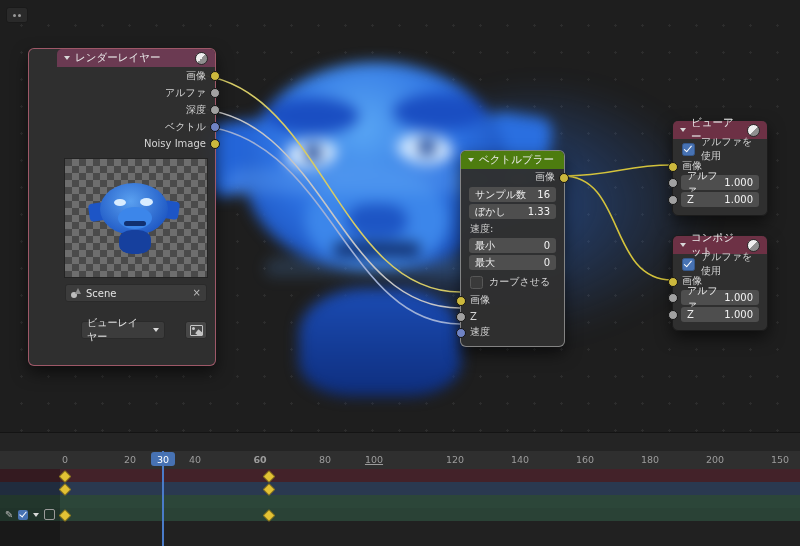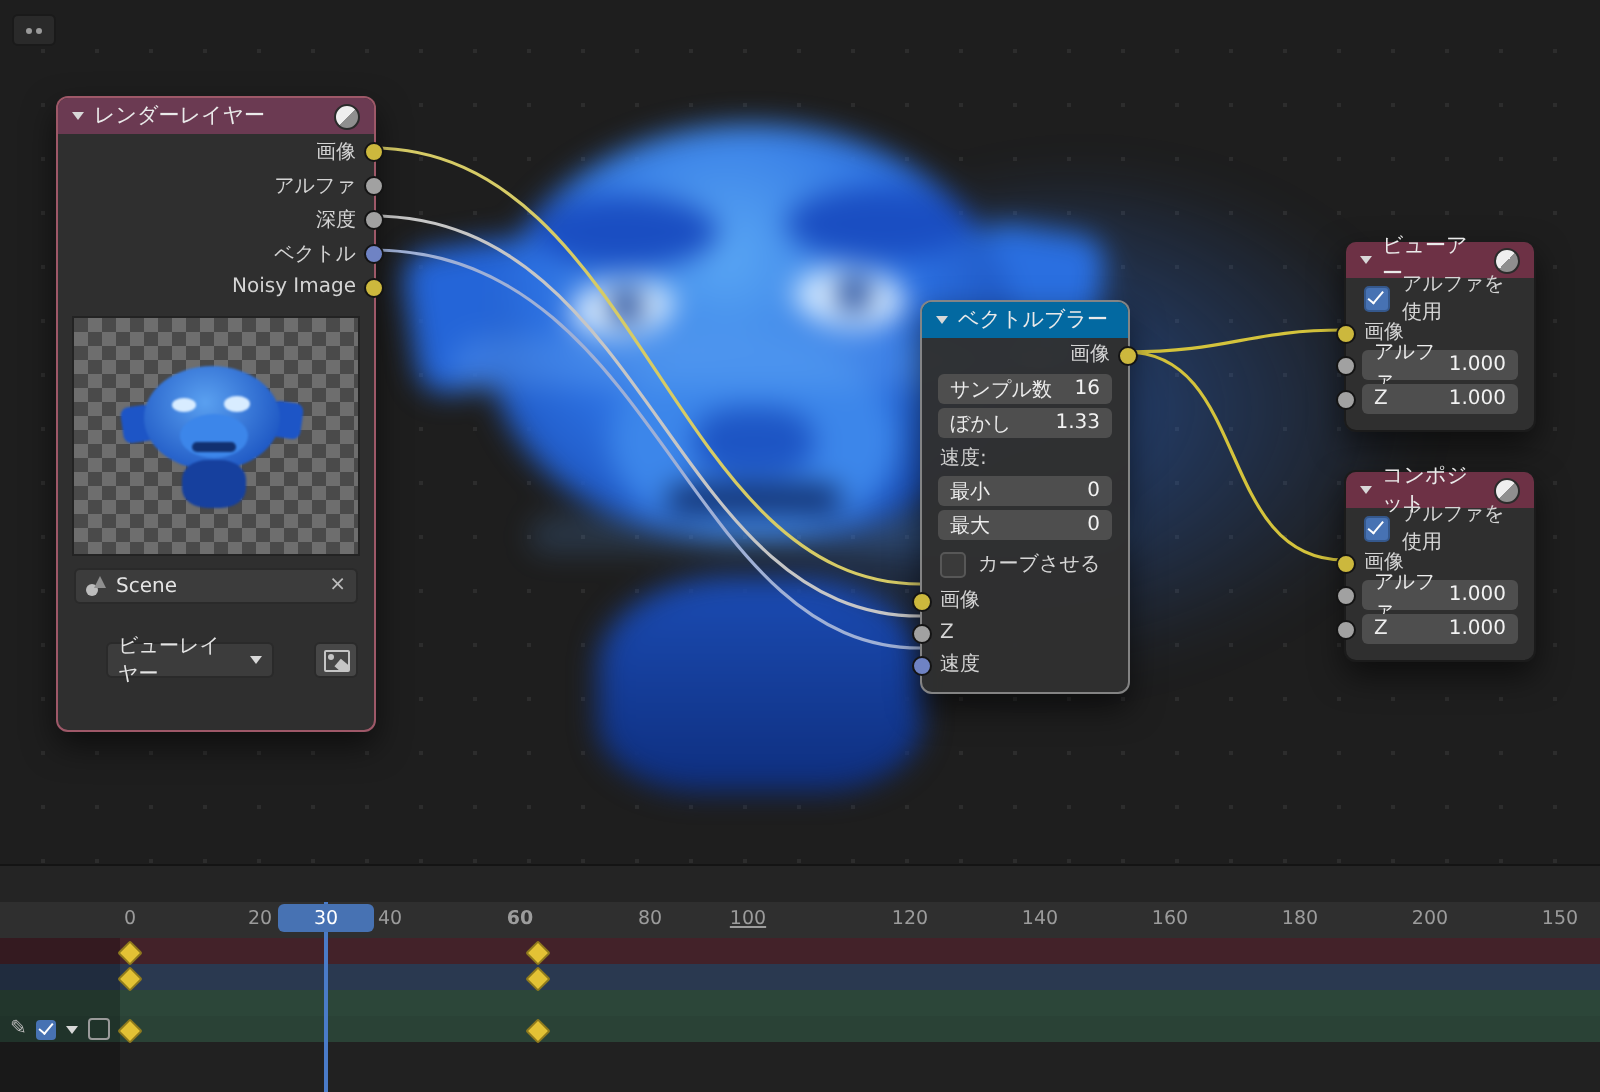--- a/index.html
+++ b/index.html
@@ -49,26 +49,26 @@
     background:rgba(90,160,250,.18);transform:skewX(-10deg);}
   
   .links{position:absolute;inset:0;z-index:2;pointer-events:none;}
   
   .node{
     position:absolute;z-index:3;background:rgba(48,48,48,.97);
     border-radius:6px;border:1px solid #1b1b1b;
     box-shadow:0 7px 16px rgba(0,0,0,.55);
     font-size:10px;color:#d6d6d6;
   }
-  .node.sel-red{border:1px solid rgba(218,110,135,.65);}
+  .node.sel-red{border:1px solid rgba(218,110,135,.65);padding-left:28px;}
   .node.sel-white{border:1px solid rgba(235,235,235,.45);}
   .nhdr{height:18px;border-radius:5px 5px 0 0;display:flex;align-items:center;gap:5px;
     padding:0 7px;font-size:10.5px;color:#eaeaea;}
   .hdr-rl{background:#6b3a52;}
-  .hdr-vb{background:#0369a1;}
+  .hdr-vb{background:#4d7c0f;}
   .hdr-out{background:#6d3145;}
   .tri-down{width:0;height:0;border-left:3.5px solid transparent;border-right:3.5px solid transparent;border-top:4.5px solid #d8d8d8;flex:0 0 auto;}
   .hicon{margin-left:auto;width:11px;height:11px;border-radius:50%;flex:0 0 auto;
     background:linear-gradient(135deg,#efefef 50%,#8f8f8f 50%);border:1px solid #2b2b2b;}
   .n-row{position:relative;height:17px;display:flex;align-items:center;padding:0 9px;color:#d4d4d4;}
   .n-row.right{justify-content:flex-end;}
   .n-row.section{height:15px;color:#cfcfcf;}
   .sock{position:absolute;width:8px;height:8px;border-radius:50%;border:1px solid #141414;top:50%;margin-top:-4.5px;}
   .sock.r{right:-5px;} .sock.l{left:-5px;}
   .sock.yellow{background:#ccb83d;} .sock.gray{background:#a1a1a1;} .sock.blue{background:#6f83c4;}
@@ -128,21 +128,21 @@
   .band.a{top:0;height:13px;background:#432229;}
   .band.b{top:13px;height:13px;background:#2a3950;}
   .band.c{top:26px;height:13px;background:#2c4639;}
   .band.d{top:39px;height:13px;background:#2a4236;}
   .band.e{top:52px;height:58px;background:#212121;}
   .rows-left-shade{position:absolute;left:0;top:0;width:60px;height:100%;background:rgba(0,0,0,.22);}
   .kf{position:absolute;width:7px;height:7px;background:#e3c235;border:1px solid #8f7a1d;
     transform:translate(-50%,0) rotate(45deg);border-radius:1px;}
   .playhead-line{position:absolute;left:162px;top:18px;bottom:0;width:2px;background:#4a7bc8;z-index:4;}
   .playhead-label{position:absolute;left:163px;top:19px;transform:translateX(-50%);
-    width:48px;height:14px;background:#4772b3;border-radius:3px;color:#fff;font-size:9.5px;
+    width:24px;height:14px;background:#4772b3;border-radius:3px;color:#fff;font-size:9.5px;
     display:flex;align-items:center;justify-content:center;z-index:5;}
   .ch-icons{position:absolute;left:5px;top:40px;display:flex;align-items:center;gap:5px;z-index:3;}
   .pencil{color:#b5b5b5;font-size:10px;line-height:1;}
   .mini-check{width:10px;height:10px;border-radius:2px;background:#4772b3;position:relative;}
   .mini-check::after{content:"";position:absolute;left:2.5px;top:0.5px;width:3px;height:6px;
     border:solid #fff;border-width:0 1.4px 1.4px 0;transform:rotate(40deg);}
   .mini-box{width:9px;height:9px;border:1px solid #9a9a9a;border-radius:2px;}
 </style>
 </head>
 <body>

